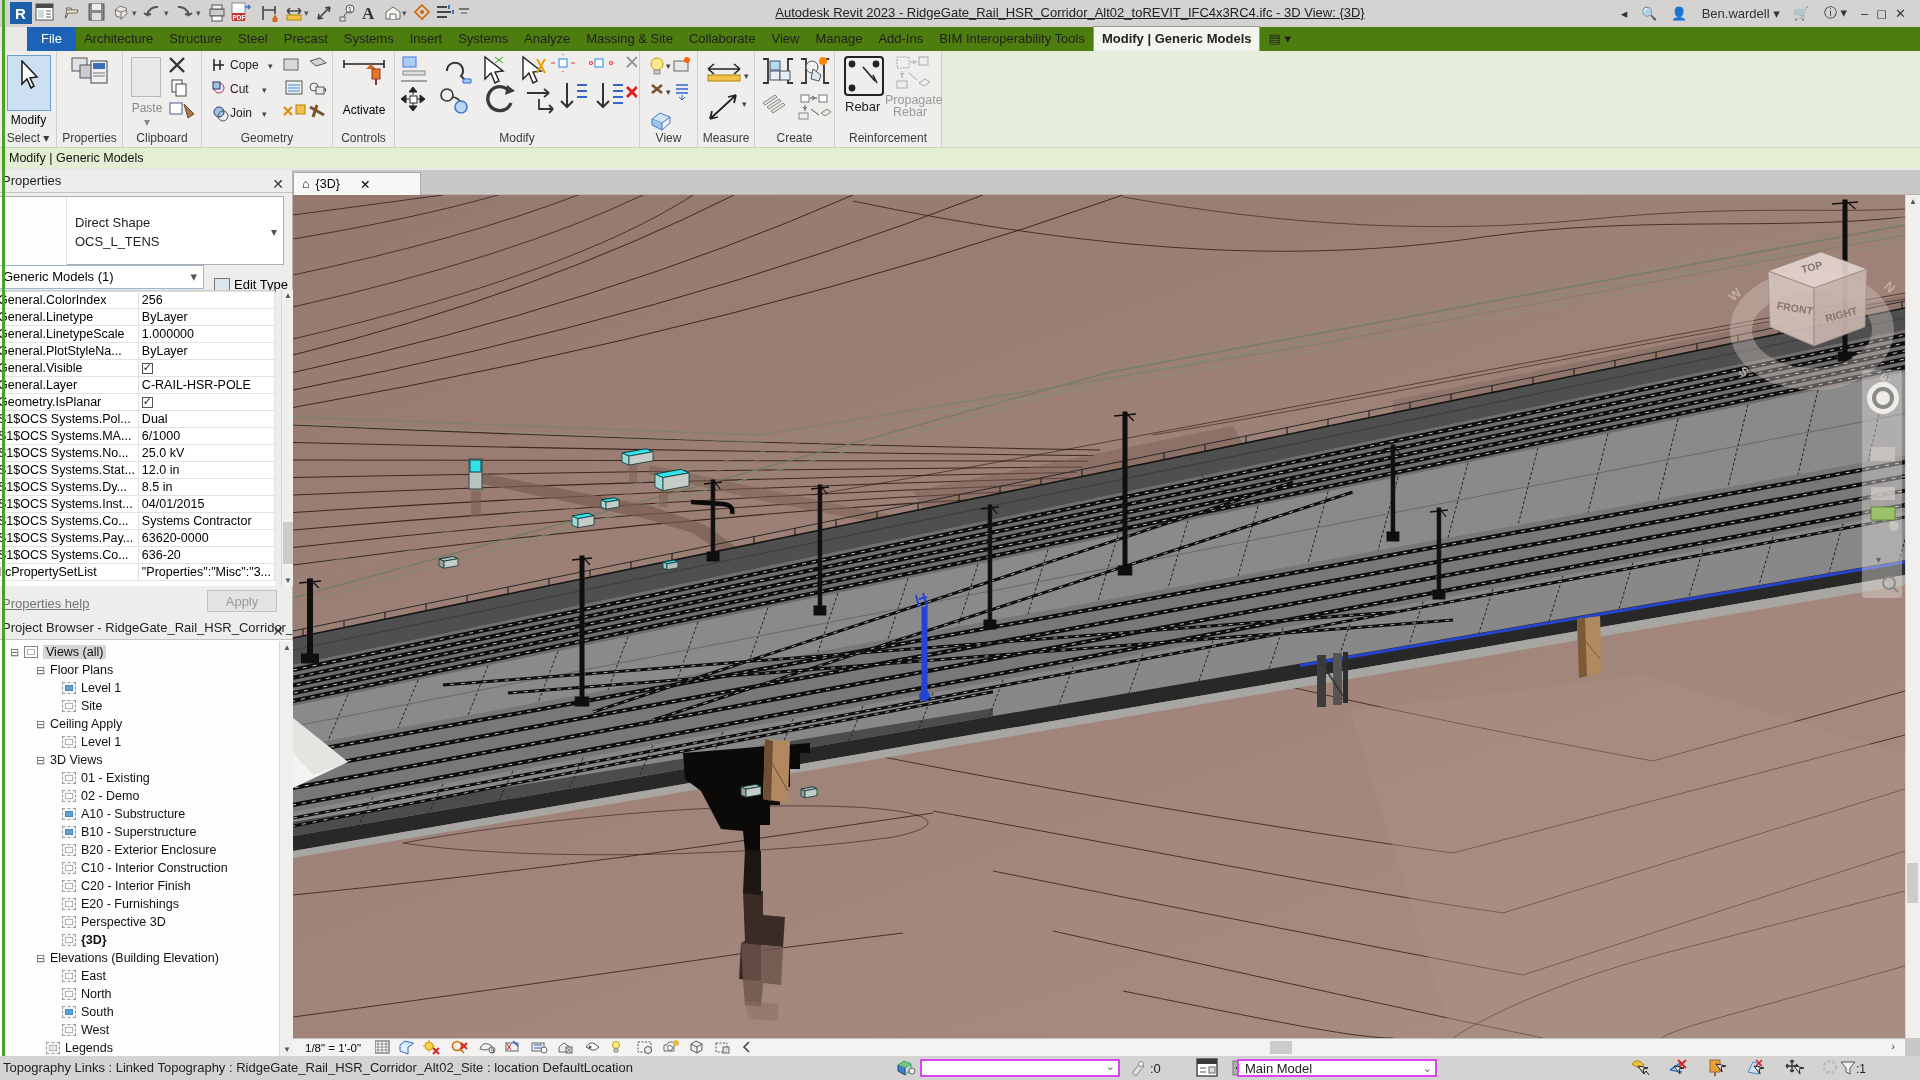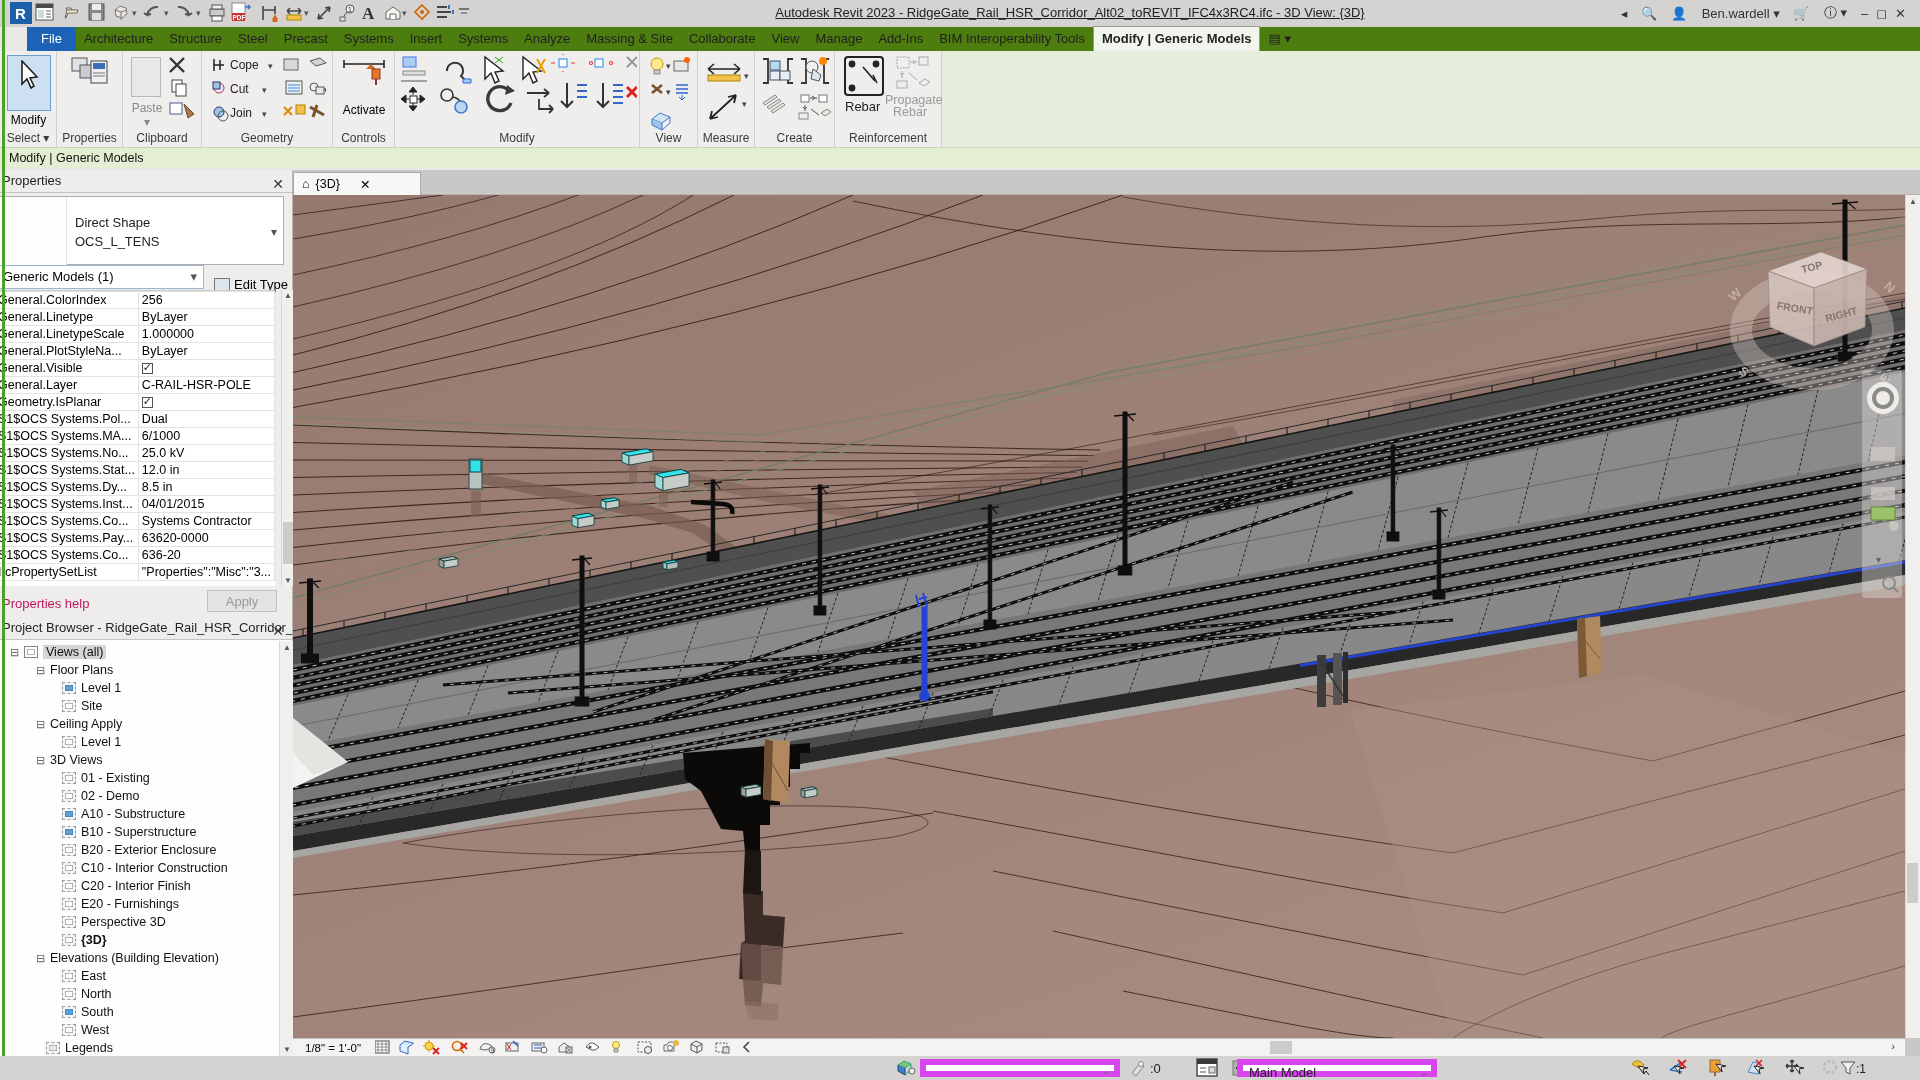--- a/index.html
+++ b/index.html
@@ -39,21 +39,21 @@
 
 #canvaswrap { left:293px; top:170px; width:1627px; height:886px; background:#c9c8c7; }
 #viewtabs { position:absolute; left:0; top:0; width:1627px; height:25px; background:#c9c8c7; border-bottom:1px solid #b5b4b3; }
 #vtab { position:absolute; left:0; top:2px; width:128px; height:23px; background:#f7f7f5; border:1px solid #a8a8a8; border-bottom:none; font-size:12.5px; display:flex; align-items:center; gap:6px; padding:0 8px; }
 #scene { position:absolute; left:0; top:25px; }
 #vctrl { position:absolute; left:0; top:868px; width:1612px; height:18px; background:#f4f3f2; border-top:1px solid #c0c0c0; display:flex; align-items:center; font-size:11.5px; }
 #vscroll { position:absolute; right:0; top:25px; width:15px; height:843px; background:#f0efee; border-left:1px solid #d5d4d3; }
 
 #statusbar { left:0; top:1056px; width:1920px; height:24px; background:#d5d3d2; font-size:13px; color:#222; }
 #greenline { left:2px; top:0; width:3px; height:1056px; background:#4ba325; z-index:50; }
-.combo { background:#fff; border:6px solid #d946ef; height:18px; position:relative; }
+.combo { background:#fff; border:2px solid #d946ef; height:18px; position:relative; }
 .combo:after { content:"\2304"; position:absolute; right:3px; top:-1px; color:#666; font-size:11px; }
 .chk { display:inline-block; width:11px; height:11px; border:1px solid #555; position:relative; vertical-align:-2px; }
 .chk:after { content:"\2713"; position:absolute; left:0px; top:-3px; font-size:11px; color:#222; }
 .tm { display:inline-block; width:11px; color:#666; font-size:11px; margin-right:3px; }
 .ticon { display:inline-block; width:14px; height:12px; border:1px dashed #9a9a98; background:#f6f5f4; margin-right:5px; position:relative; }
 .ticon:before { content:""; position:absolute; left:2px; top:2px; right:2px; bottom:2px; border:1px solid #b5b4b2; background:#fff; }
 .tb:before { background:#5ba0d7; border-color:#4a8cc4; }
 .tv { border:1px solid #888; background:#fff; }
 .tl:before { background:#e8e8e6; }
 .trow { padding-left:10px; }
@@ -500,21 +500,21 @@
               <td class="pbtn"></td>
             </tr>
     </tbody>
         </table>
     </div>
     <div style="position:absolute;left:281px;top:120px;width:13px;height:296px;background:#f0efee;border-left:1px solid #d8d7d5;">
       <div style="position:absolute;top:1px;left:2px;font-size:8px;color:#555;">▲</div>
       <div style="position:absolute;bottom:1px;left:2px;font-size:8px;color:#555;">▼</div>
       <div style="position:absolute;top:232px;left:1px;width:10px;height:42px;background:#cdcccb;"></div>
     </div>
-    <div style="position:absolute;left:2px;top:426px;font-size:13px;color:#be185d;">Properties help</div>
+    <div style="position:absolute;left:2px;top:426px;font-size:13px;color:#737373;text-decoration:underline;">Properties help</div>
     <div style="position:absolute;left:207px;top:420px;width:70px;height:22px;background:#e4e3e1;border:1px solid #c2c1bf;color:#9a9998;text-align:center;line-height:21px;font-size:13px;">Apply</div>
   </div>
 
   <div style="position:absolute;left:0;top:447px;width:293px;height:441px;background:#fdfdfc;border-right:1px solid #b8b7b5;">
     <div class="paltitle" style="margin-left:-6px;padding-left:8px;background:#eeedec;">Project Browser - RidgeGate_Rail_HSR_Corridor_...<span class="x">✕</span></div>
     <div id="tree" style="position:absolute;left:0;top:26px;">
       <div class="trow">
           <span class="tm">⊟</span>
           <span class="ticon tv"></span>
           <span style="background:#d6d5d4;padding:0 3px;">Views (all)</span>
@@ -1016,20 +1016,21 @@
     <div style="position:absolute;left:977px;top:2px;width:22px;height:13px;background:#cdcccb;"></div>
     <div style="position:absolute;right:10px;top:1px;color:#444;">›</div>
   </div>
   <div id="vscroll">
     <div style="position:absolute;top:2px;left:3px;font-size:8px;color:#555;">▲</div>
     <div style="position:absolute;top:668px;left:1px;width:11px;height:40px;background:#cdcccb;"></div>
   </div>
 </div>
 
 <div class="abs" id="statusbar">
+  <div style="position:absolute;left:3px;top:4px;">Topography Links : Linked Topography : RidgeGate_Rail_HSR_Corridor_Alt02_Site : location DefaultLocation</div>
   <svg style="position:absolute;left:895px;top:3px" width="22" height="18" viewBox="0 0 22 18">
       <path d="M3 6 l6 -4 l7 3 l-6 4 z" fill="#7ec47e" stroke="#2a6"></path>
       <path d="M3 6 v6 l7 4 v-7" fill="#3a7fd0" stroke="#246"></path>
       <path d="M16 5 v6 l-6 5" fill="#8fd08f" stroke="#2a6" fill-opacity="0.6"></path>
       <circle cx="17" cy="12" r="3" fill="#eee" stroke="#666"></circle>
     </svg>
   <div class="combo" style="position:absolute;left:920px;top:3px;width:200px;"></div>
   <svg style="position:absolute;left:1130px;top:3px" width="40" height="18" viewBox="0 0 40 18">
       <path d="M2 14 l8 -10 l4 3 l-8 10 z" fill="#ddd" stroke="#888"></path>
       <circle cx="11" cy="5" r="2.5" fill="#eee" stroke="#888"></circle>

